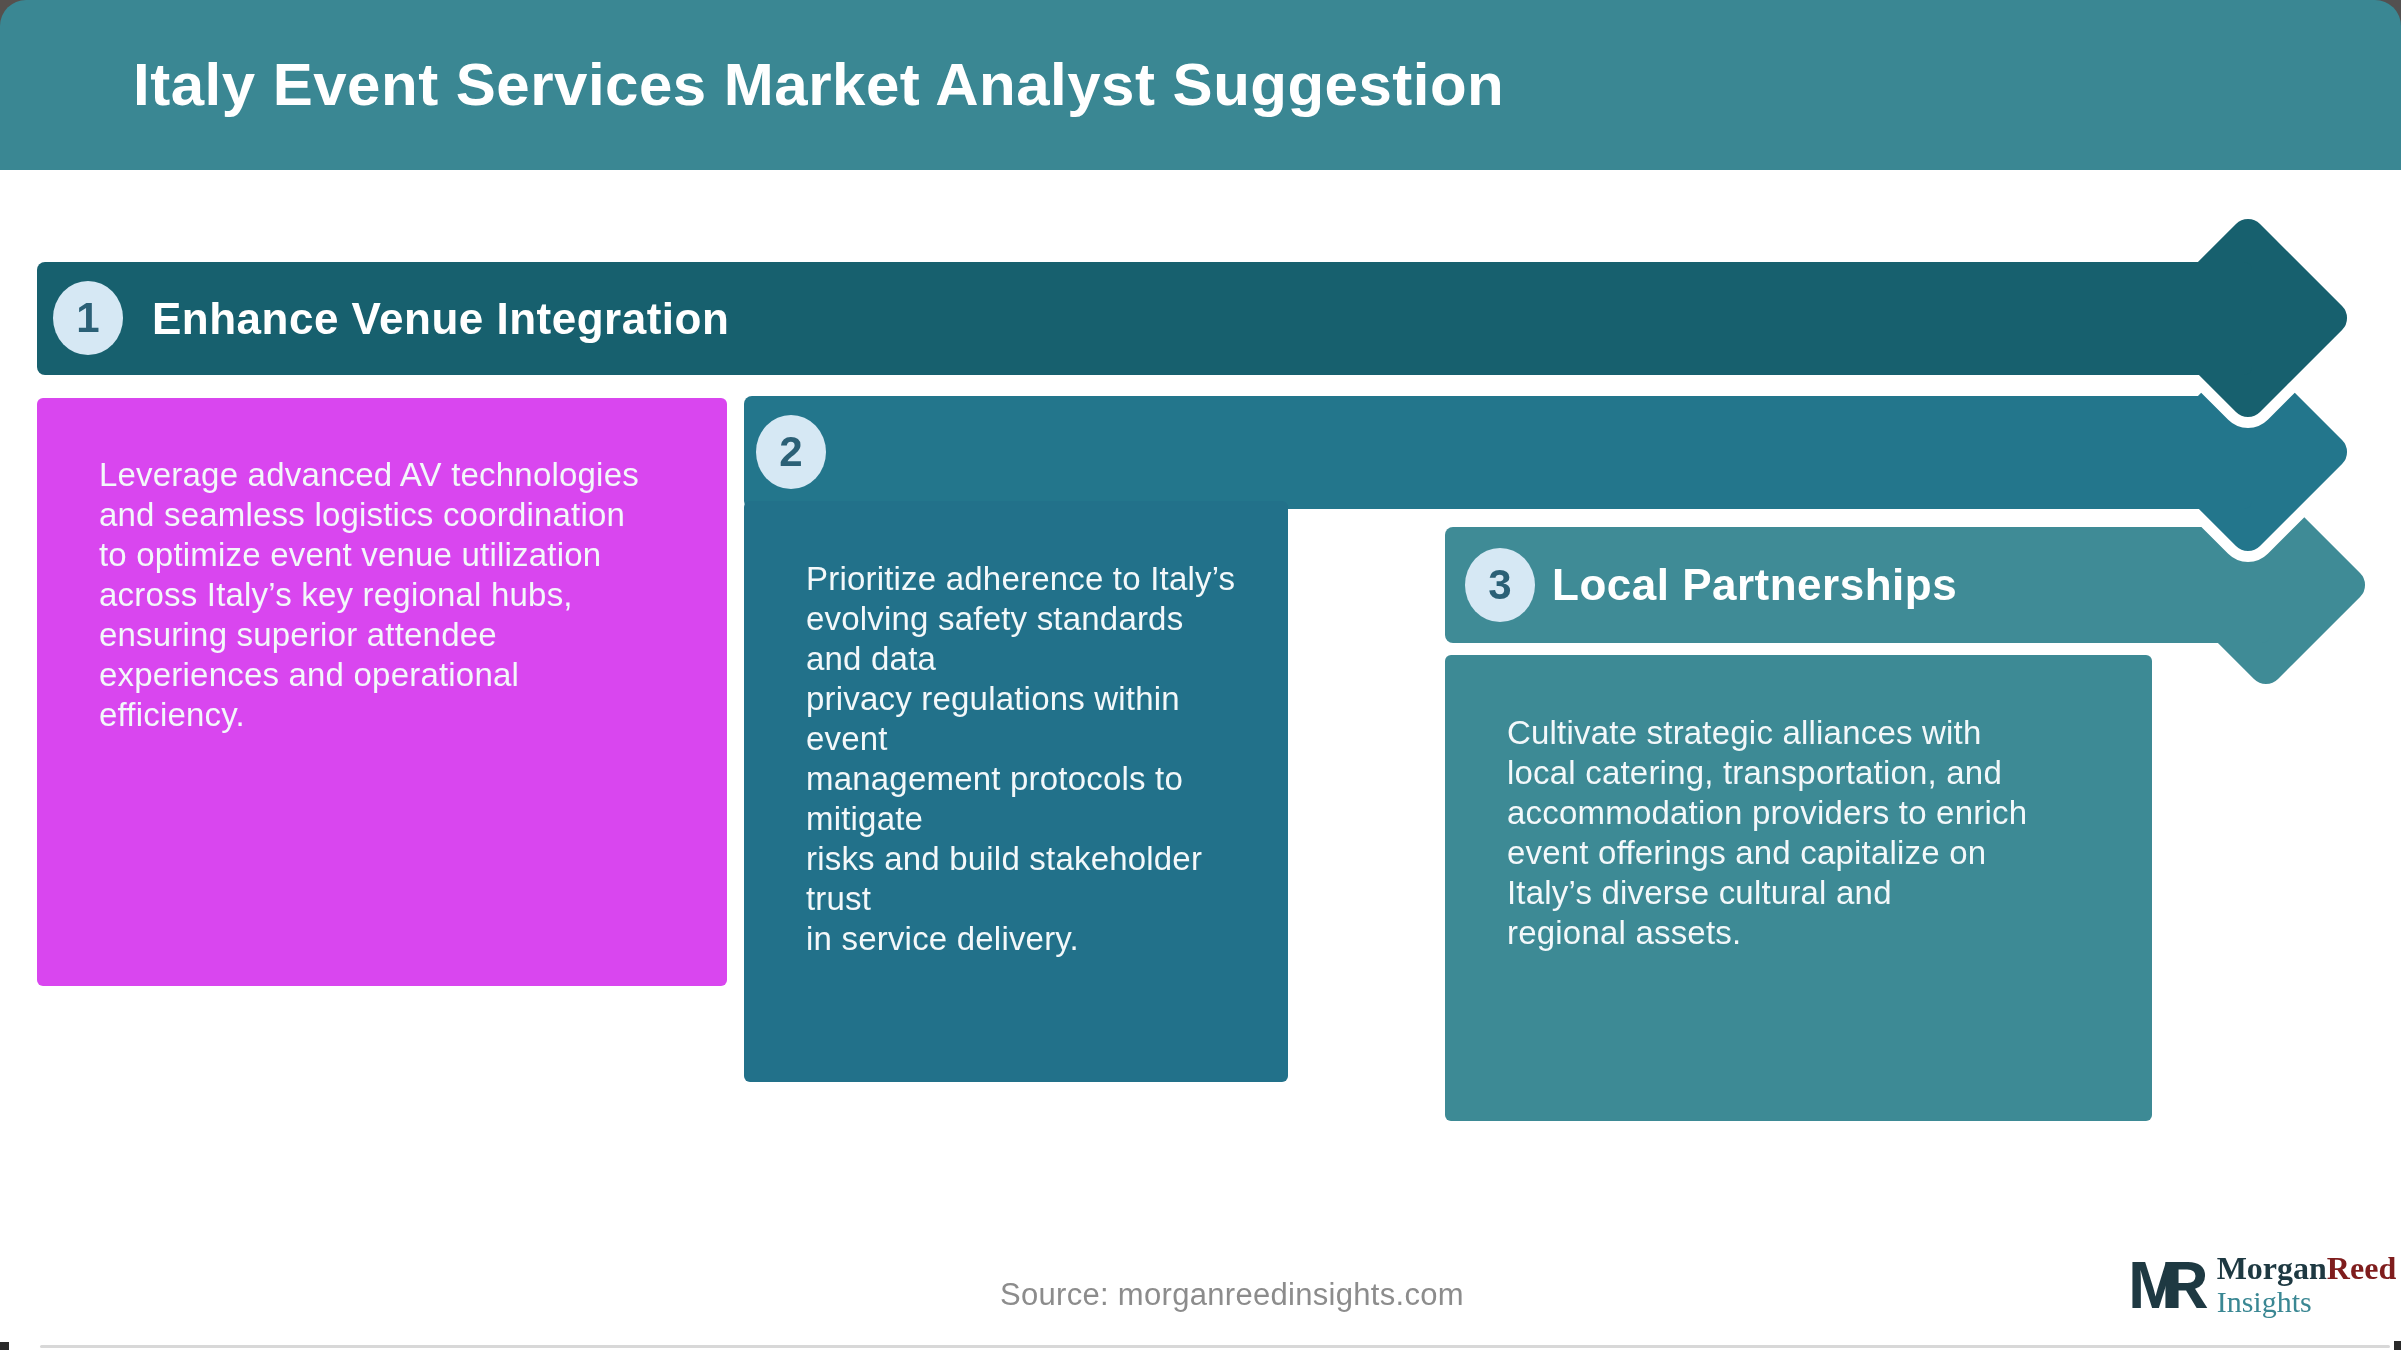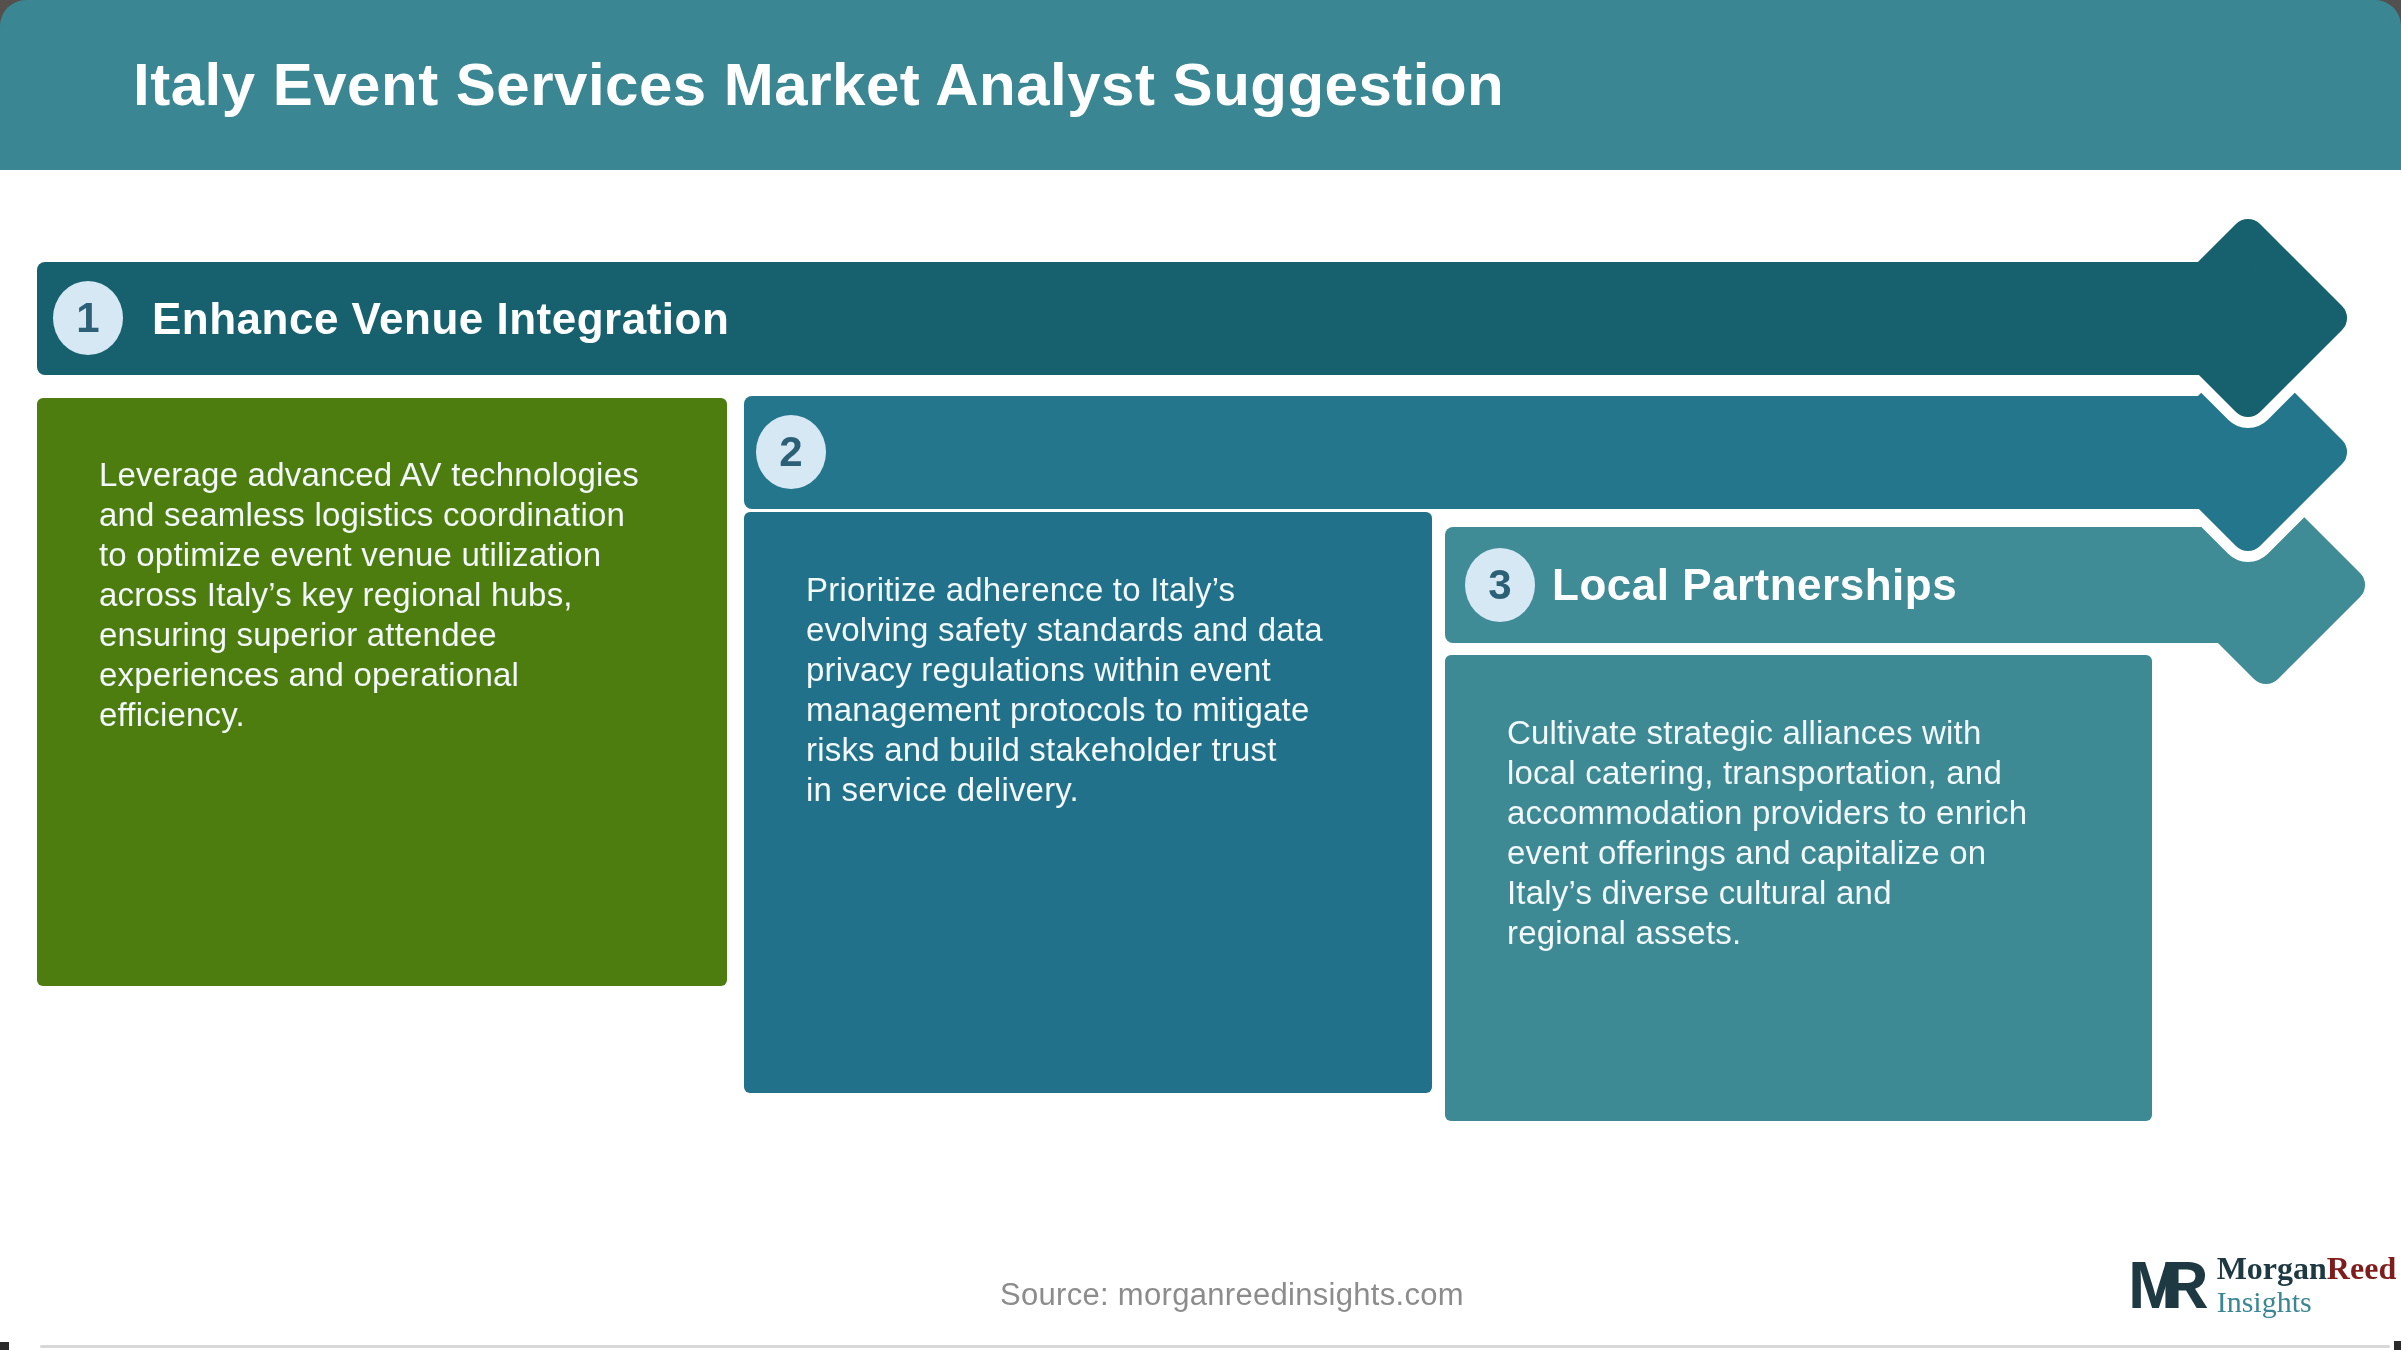--- a/index.html
+++ b/index.html
@@ -45,27 +45,27 @@
   }
 
   .step1{z-index:30;position:absolute;}
   .step2{z-index:20;position:absolute;}
   .step3{z-index:10;position:absolute;}
 
   .step1 .head{left:2162px;top:232px;background:#17606e;}
   .step1 .bar{left:37px;top:262px;width:2215px;background:#17606e;}
   .step1 .badge{left:16px;top:19px;}
   .step1 .label{left:115px;}
-  .step1 .box{left:37px;top:398px;width:690px;height:588px;background:#4d7c0f;padding:57px 40px 0 62px;box-sizing:border-box;}
+  .step1 .box{left:37px;top:398px;width:690px;height:588px;background:#d946ef;padding:57px 40px 0 62px;box-sizing:border-box;}
 
   .step2 .head{left:2162px;top:366px;background:#23768c;}
   .step2 .bar{left:744px;top:396px;width:1508px;background:#23768c;}
   .step2 .badge{left:12px;top:19px;}
   .step2 .label{left:111px;}
-  .step2 .box{left:744px;top:512px;width:688px;height:581px;background:#22718a;padding:58px 40px 4px 62px;box-sizing:border-box;}
+  .step2 .box{left:744px;top:501px;width:544px;height:581px;background:#22718a;padding:58px 40px 4px 62px;box-sizing:border-box;}
 
   .step3 .head{left:2180px;top:499px;background:#3f8b96;}
   .step3 .bar{left:1445px;top:527px;width:825px;height:116px;background:#3f8b96;}
   .step3 .badge{left:20px;top:21px;}
   .step3 .label{left:107px;}
   .step3 .box{left:1445px;top:655px;width:707px;height:466px;background:#3d8a95;padding:58px 50px 0 62px;box-sizing:border-box;}
 
   
   .source{
     position:absolute;left:1000px;top:1277px;color:#8c8c8c;font-size:31px;letter-spacing:0.3px;

